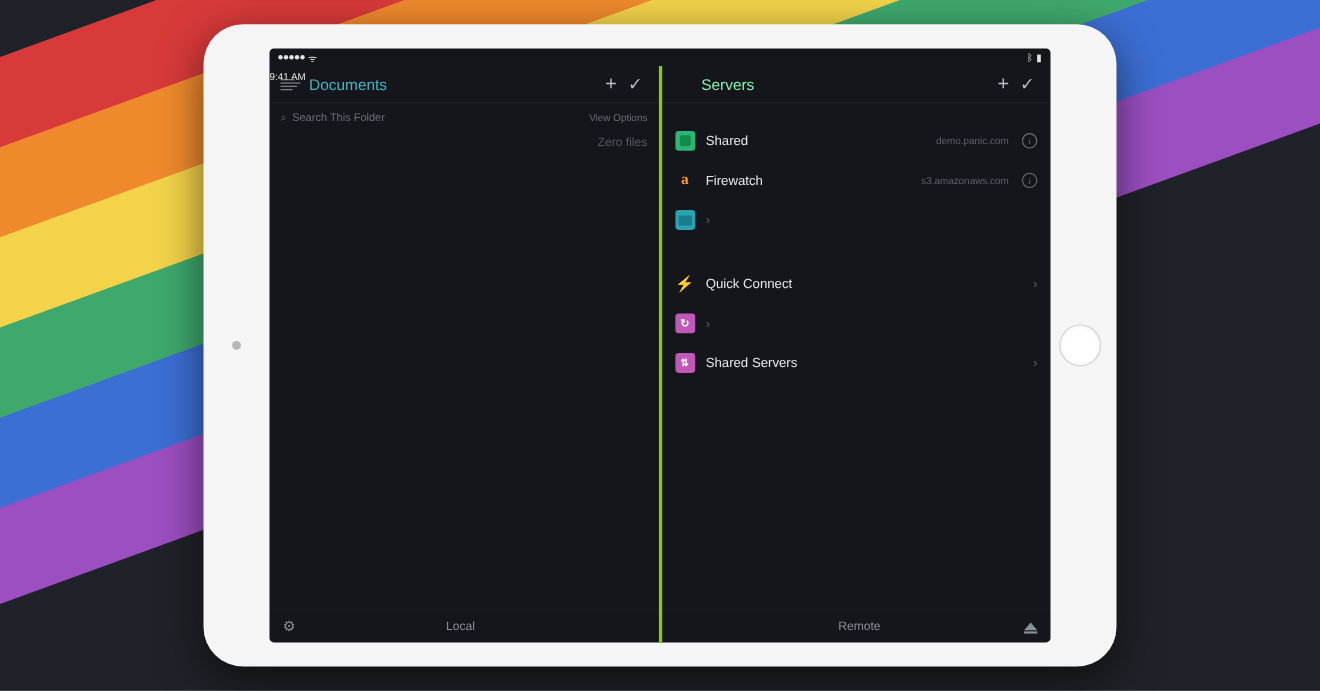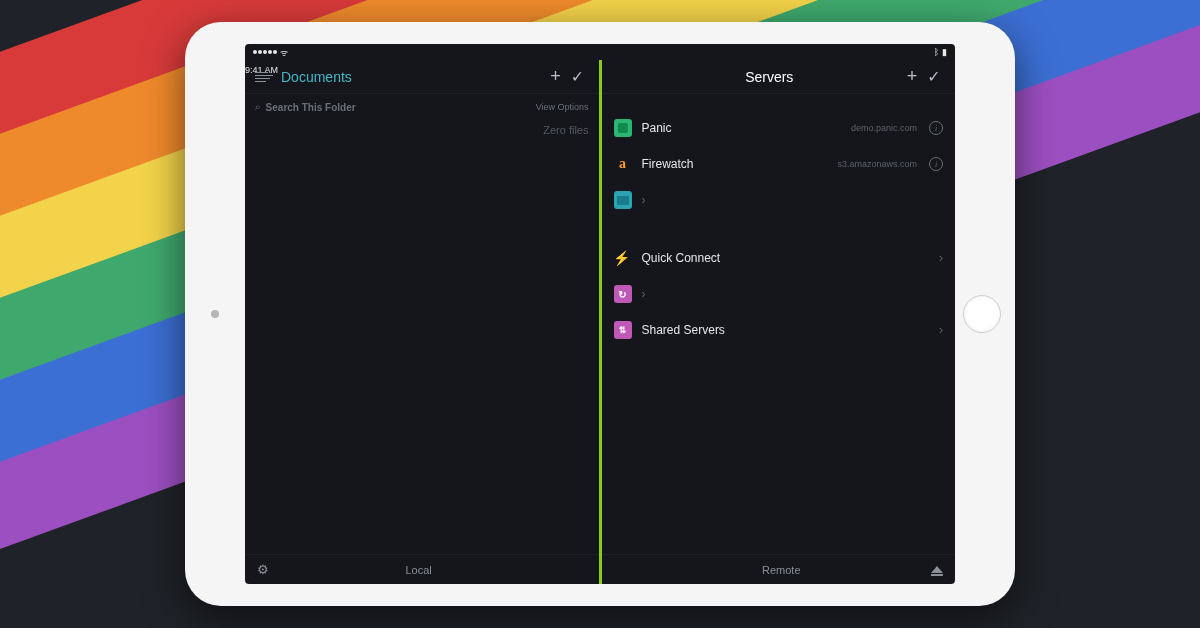--- a/index.html
+++ b/index.html
@@ -71,34 +71,34 @@
     display: flex;
   }
   .pane { flex: 1; display: flex; flex-direction: column; min-width: 0; }
   .pane.left { border-right: 3px solid #84cc16; }
 
   .titlebar {
     height: 34px; display: flex; align-items: center; padding: 0 10px;
     border-bottom: 1px solid rgba(255,255,255,.04);
   }
   .titlebar .title { flex: 1; font-size: 14px; font-weight: 500; }
-  .titlebar .title.center { text-align: center; color:#ffffff; }
+  .titlebar .title.center { text-align: left; color:#86efac; }
   .titlebar .title.accent { color: #43b6c4; }
   .menuicon { width:18px; margin-right:8px; display:flex; flex-direction:column; gap:2px; }
   .menuicon span { height:1px; background:#8a8f98; }
   .menuicon span:nth-child(1){width:70%} .menuicon span:nth-child(2){width:100%} .menuicon span:nth-child(3){width:85%} .menuicon span:nth-child(4){width:60%}
   .iconbtn { width:22px; text-align:center; color:#b8bec7; font-size:16px; cursor:pointer; }
   .iconbtn.plus { font-size:18px; font-weight:300; }
 
   .searchrow {
     height: 26px; display:flex; align-items:center; padding: 0 10px;
     color:#6a7079; font-size:10px;
   }
   .searchrow .mag { margin-right:5px; font-size:10px; }
-  .searchrow .ph { flex:1;font-weight:bold; }
+  .searchrow .ph { flex:1; }
   .searchrow .vo { font-size:9px; }
   .zerorow { text-align:right; padding: 4px 10px 0 0; color:#555a63; font-size:11px; }
 
   .body { flex:1; overflow:hidden; }
   .serverlist { padding-top: 16px; }
   .row {
     height: 36px; display:flex; align-items:center; padding: 0 12px;
     cursor: pointer; font-size:12px;
   }
   .row .ico { width:18px; height:18px; margin-right:10px; display:flex; align-items:center; justify-content:center; border-radius:3px; font-size:11px; font-weight:700; }
@@ -198,21 +198,21 @@
           <div style="width:26px"></div>
           <div class="title center">Servers</div>
           <div class="iconbtn plus">+</div>
           <div class="iconbtn">✓</div>
         </div>
         <div class="body">
           <div class="serverlist">
 
             <div class="row">
               <span class="ico panic"></span>
-              <span class="label">Panic</span>
+              <span class="label">Shared</span>
               <span class="sub">demo.panic.com</span>
               <span class="info">i</span>
             </div>
 
             <div class="row">
               <span class="ico fire">a</span>
               <span class="label">Firewatch</span>
               <span class="sub">s3.amazonaws.com</span>
               <span class="info">i</span>
             </div>

